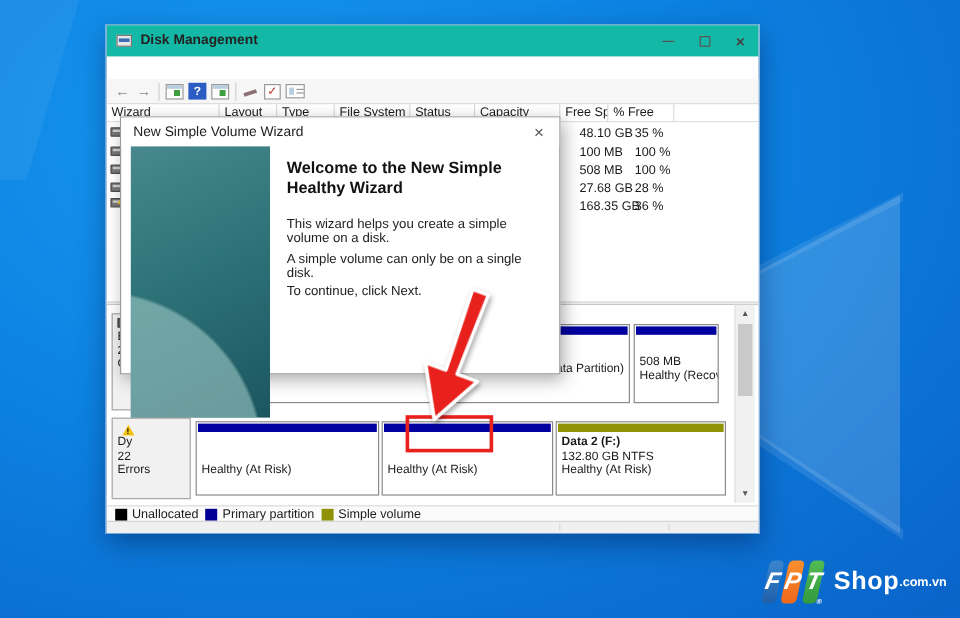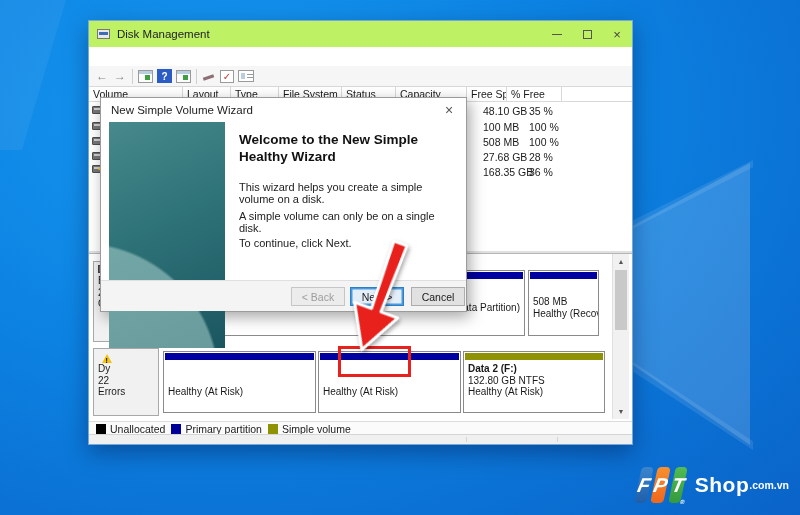--- a/index.html
+++ b/index.html
@@ -15,22 +15,22 @@
   .beam2 { left:615px; top:160px; width:138px; height:290px; z-index:0;
            background:rgba(255,255,255,0.10);
            clip-path:polygon(0 24%, 100% 0, 100% 2.5%, 1.5% 26.5%, 1.5% 66%, 100% 97%, 100% 100%, 0 69%); }
   .beam3 { left:0; top:0; width:110px; height:150px; z-index:0;
            background:rgba(255,255,255,0.06);
            clip-path:polygon(0 0, 60% 0, 20% 100%, 0 100%); }
 
   
   .win { left:88px; top:20px; width:545px; height:425px; background:#fff;
          border:1px solid #76a9d8; box-shadow:0 8px 22px rgba(0,0,40,.35); z-index:2; }
-  .titlebar { position:absolute; left:0; top:0; right:0; height:26px; background:#bef264;
-              display:flex; align-items:center; }
+  .titlebar { position:absolute; left:0; top:0; right:0; height:26px; background:#14b8a6;
+              display:flex; align-items:center;font-weight:bold; }
   .app-icon { width:13px; height:10px; margin:0 7px 0 8px; background:#e8e8e8;
               border:1px solid #777; position:relative; }
   .app-icon::after { content:""; position:absolute; left:1px; right:1px; top:2px; height:3px; background:#3e6db5; }
   .title-text { font-size:11.5px; color:#222; }
   .win-controls { margin-left:auto; display:flex; height:100%; }
   .wc { width:30px; display:flex; align-items:center; justify-content:center; color:#444; font-size:13px; }
   .wc .minbar { width:10px; height:1px; background:#555; }
   .wc .maxbox { width:9px; height:9px; border:1px solid #555; }
   .menubar { position:absolute; left:0; top:26px; right:0; height:19px; background:#f6f6f6;
              display:flex; align-items:center; gap:0; font-size:11px; color:#1a1a1a;
@@ -174,21 +174,21 @@
     <div class="tico grn"></div>
     <div class="thelp">?</div>
     <div class="tico grn"></div>
     <div class="tsep"></div>
     <div class="twand"></div>
     <div class="tcheck">✓</div>
     <div class="tprops"></div>
   </div>
 
   <div class="colhdr">
-    <div class="col" style="left:0;width:94px">Volume</div>
+    <div class="col" style="left:0;width:94px">Wizard</div>
     <div class="col" style="left:94px;width:48px">Layout</div>
     <div class="col" style="left:142px;width:48px">Type</div>
     <div class="col" style="left:190px;width:63px">File System</div>
     <div class="col" style="left:253px;width:54px">Status</div>
     <div class="col" style="left:307px;width:71px">Capacity</div>
     <div class="col" style="left:378px;width:40px">Free Spa...</div>
     <div class="col" style="left:418px;width:55px">% Free</div>
   </div>
 
   <div class="vlist">
@@ -305,25 +305,20 @@
     <span>New Simple Volume Wizard</span>
     <div class="wiz-close">×</div>
   </div>
   <div class="wiz-banner"></div>
   <div class="wiz-head">Welcome to the New Simple Healthy Wizard</div>
   <div class="wiz-body">
     <p style="top:83px">This wizard helps you create a simple volume on a disk.</p>
     <p style="top:112px">A simple volume can only be on a single disk.</p>
     <p style="top:139px">To continue, click Next.</p>
   </div>
-  <div class="wiz-btnrow">
-    <button class="btn disabled" style="left:190px">&lt; Back</button>
-    <button class="btn focus" style="left:249px">Next &gt;</button>
-    <button class="btn" style="left:310px">Cancel</button>
-  </div>
 </div>
 
 <div class="abs redbox"></div>
 <div class="abs arrow">
   <svg width="64" height="120" viewBox="0 0 64 120">
     <path d="M25 3 L39 3 L37 74 L55 74 L32 116 L9 74 L27 74 Z" fill="#e8211d" stroke="#ffffff" stroke-width="3" stroke-linejoin="round"></path>
   </svg>
 </div>
 
 <div class="abs logo">

